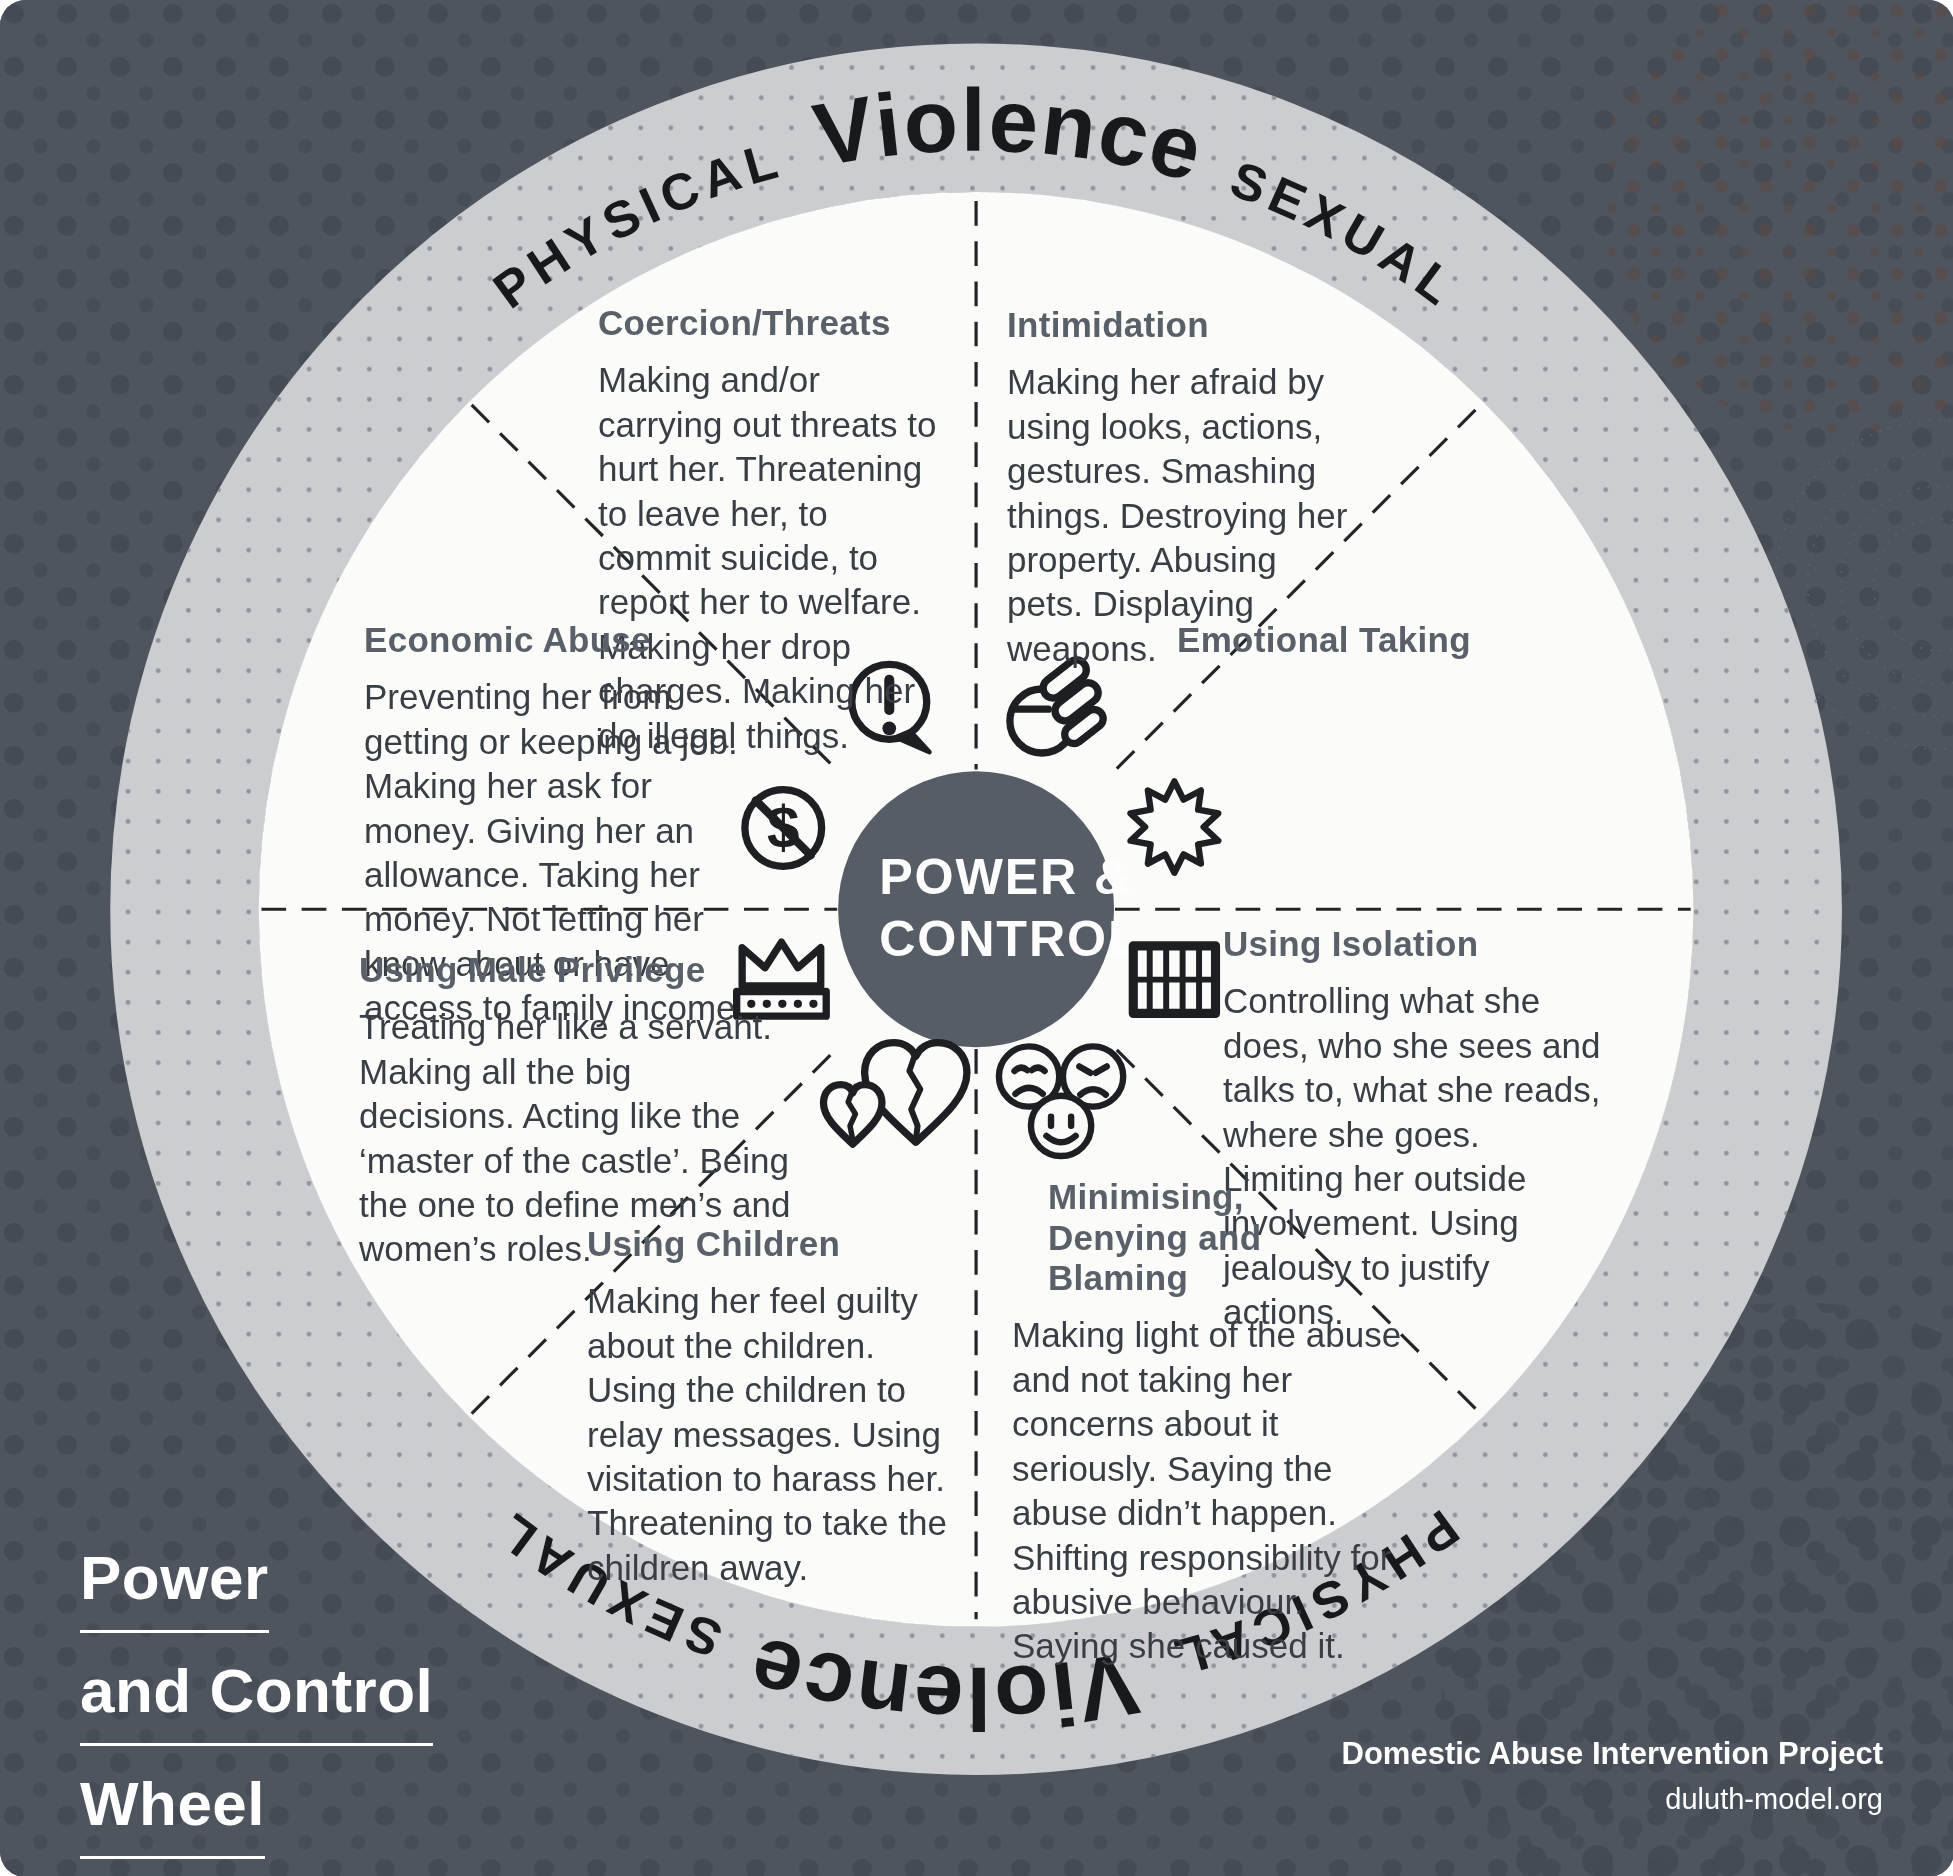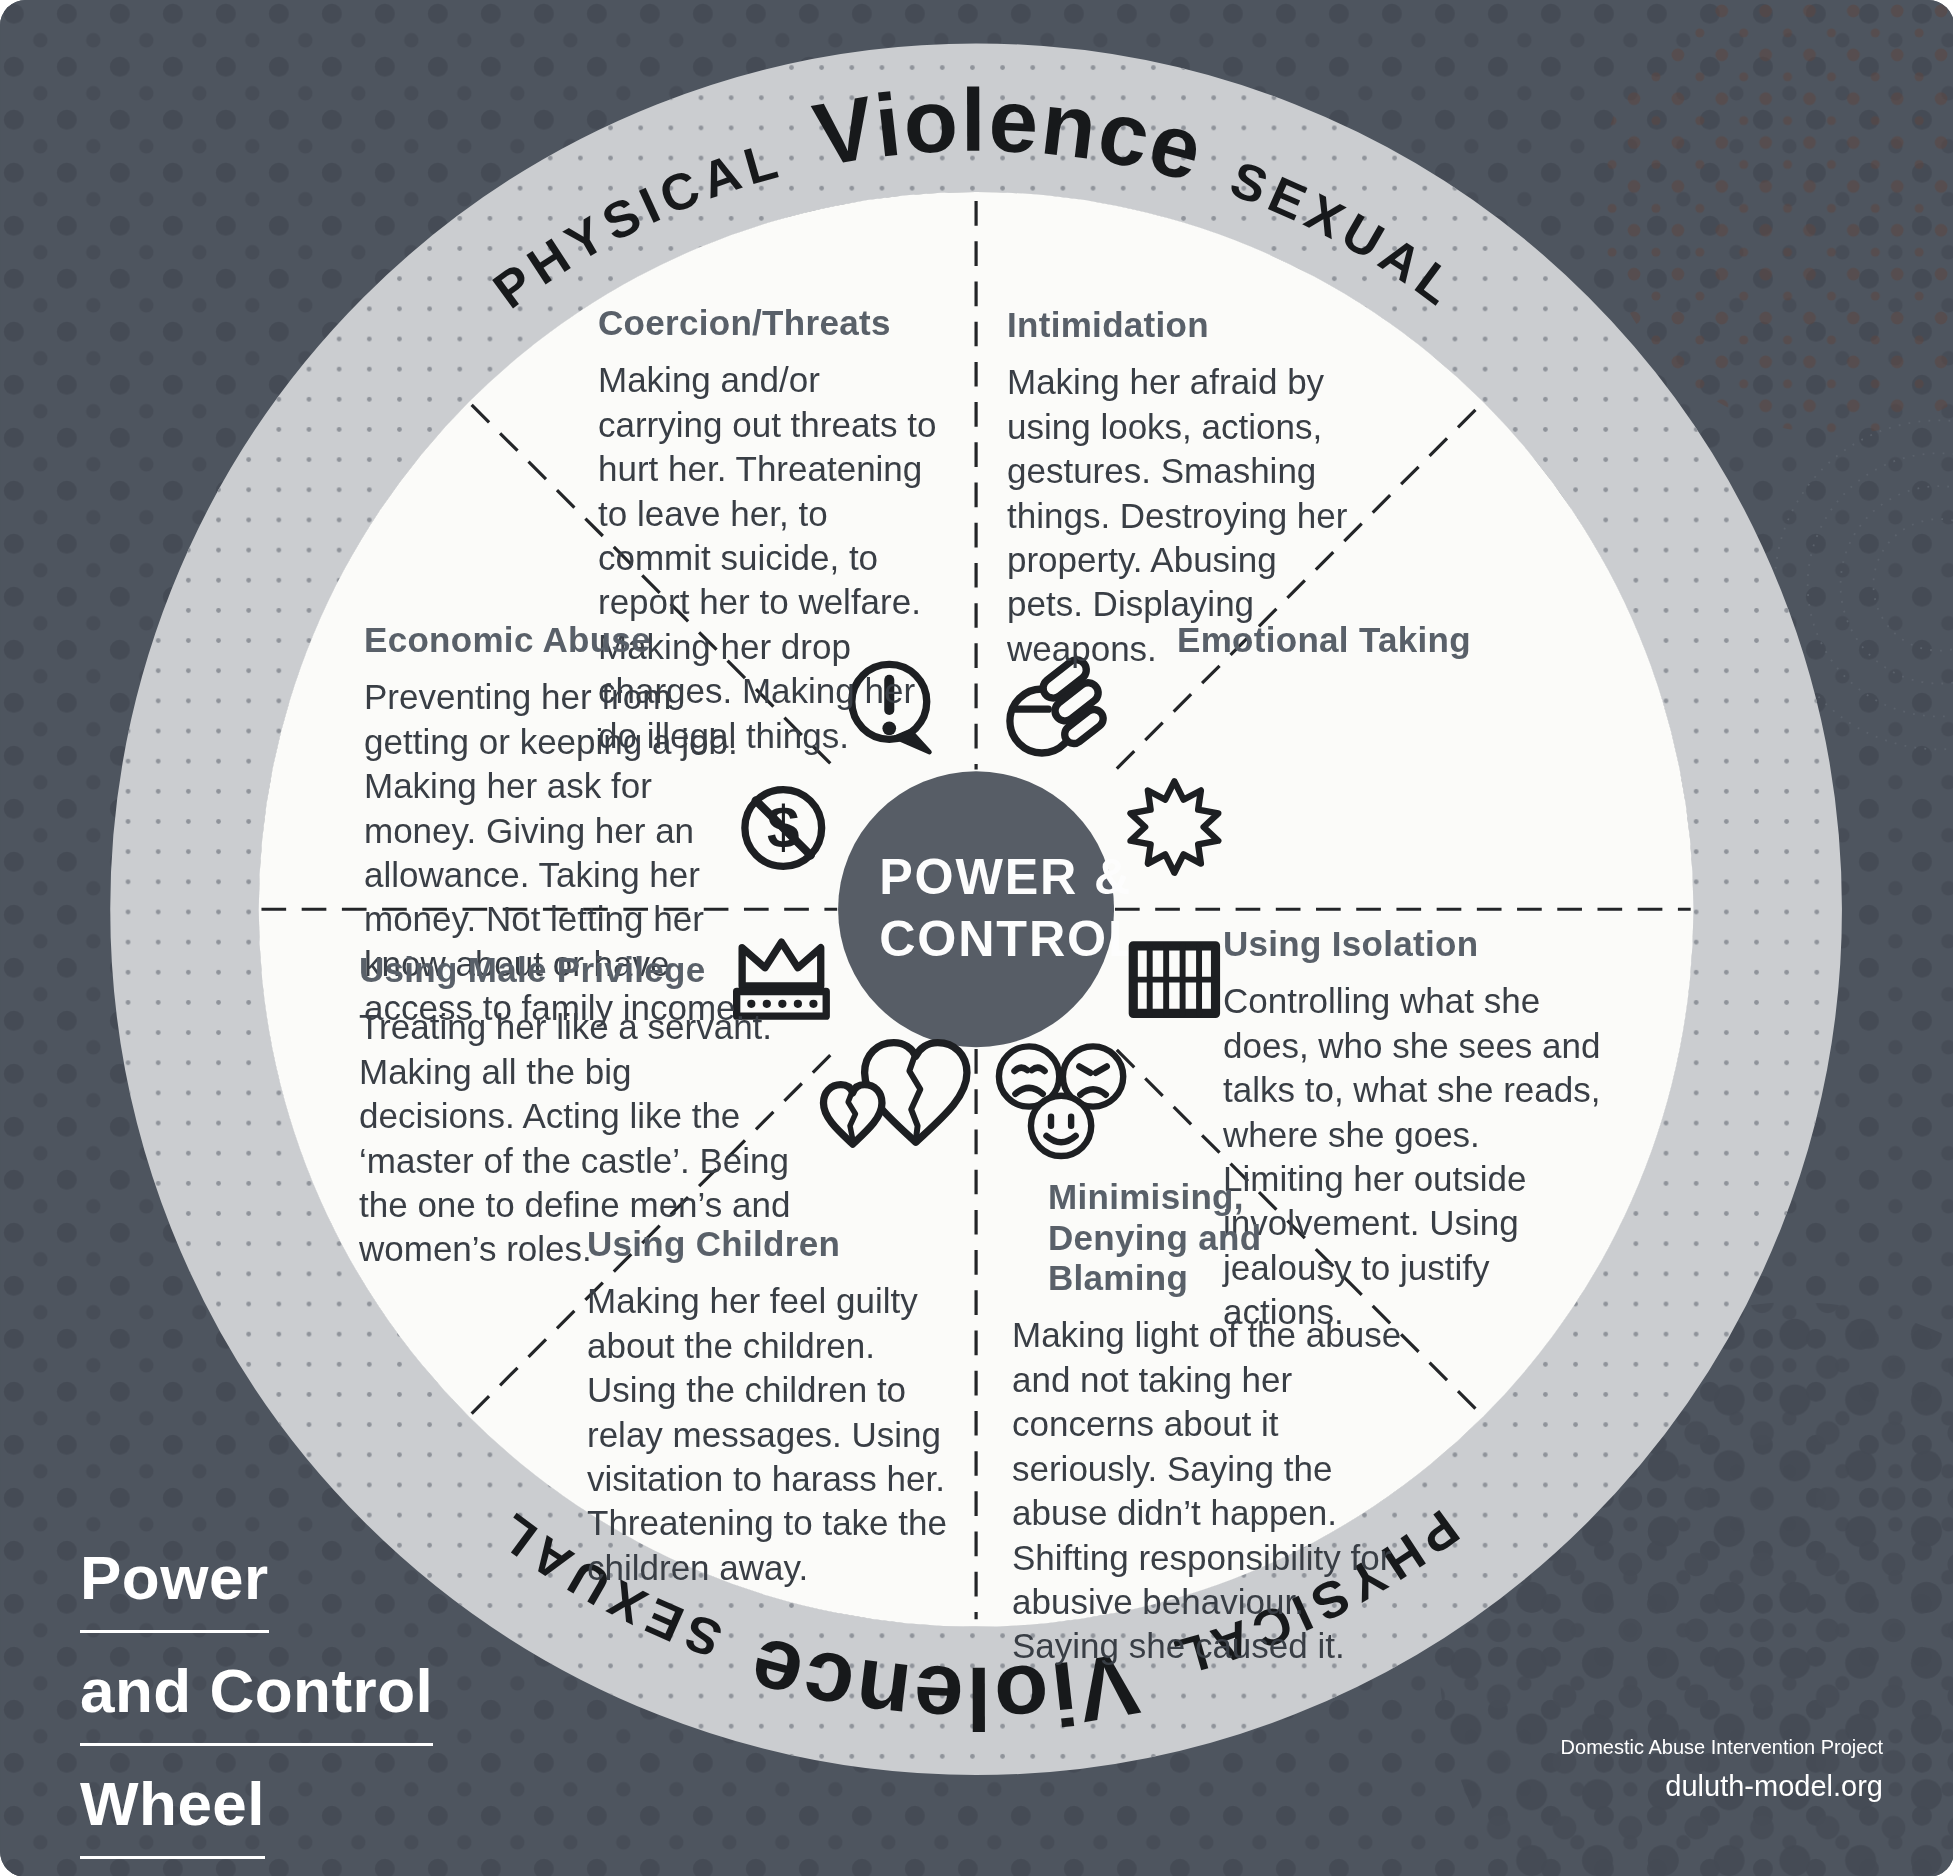--- a/index.html
+++ b/index.html
@@ -30,21 +30,21 @@
     position:absolute;left:80px;top:1542px;z-index:3;color:#ffffff;
   }
   #page-title .t-line{display:block;margin-bottom:22px;}
   #page-title .t-line span{
     display:inline-block;font-size:62px;font-weight:bold;letter-spacing:0.5px;
     border-bottom:3.7px solid #ffffff;padding-bottom:17px;
   }
   #credit{
     position:absolute;right:71px;top:1736px;z-index:3;color:#ffffff;text-align:right;
   }
-  #credit .credit-name{font-size:20px;font-weight:normal;margin-bottom:11px;}
+  #credit .credit-name{font-size:31px;font-weight:bold;margin-bottom:11px;}
   #credit .credit-url{font-size:29px;}
 </style>
 </head>
 <body>
 
 <div id="canvas">
 
   <svg id="wheel-svg" width="1954" height="1877" viewBox="0 0 2138 2054">
     <defs>
       <pattern id="bgDots" width="58" height="58" patternUnits="userSpaceOnUse">

